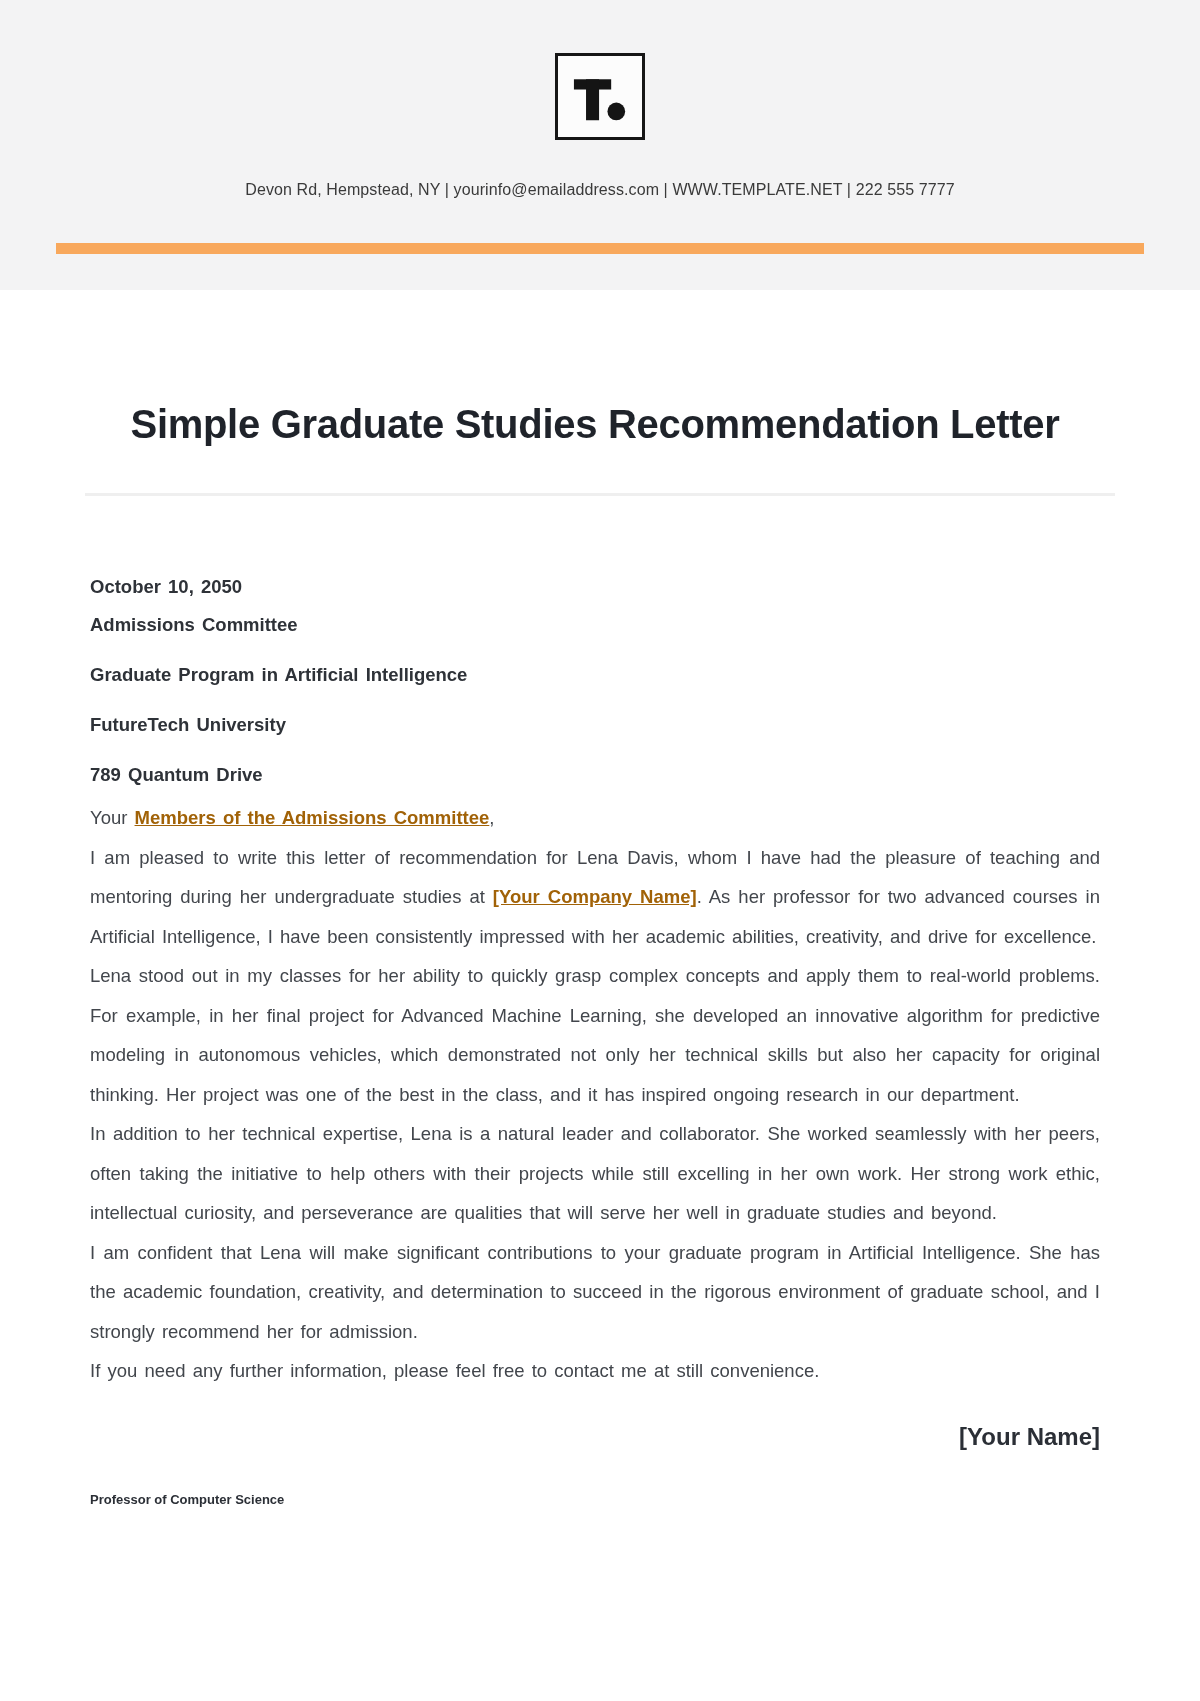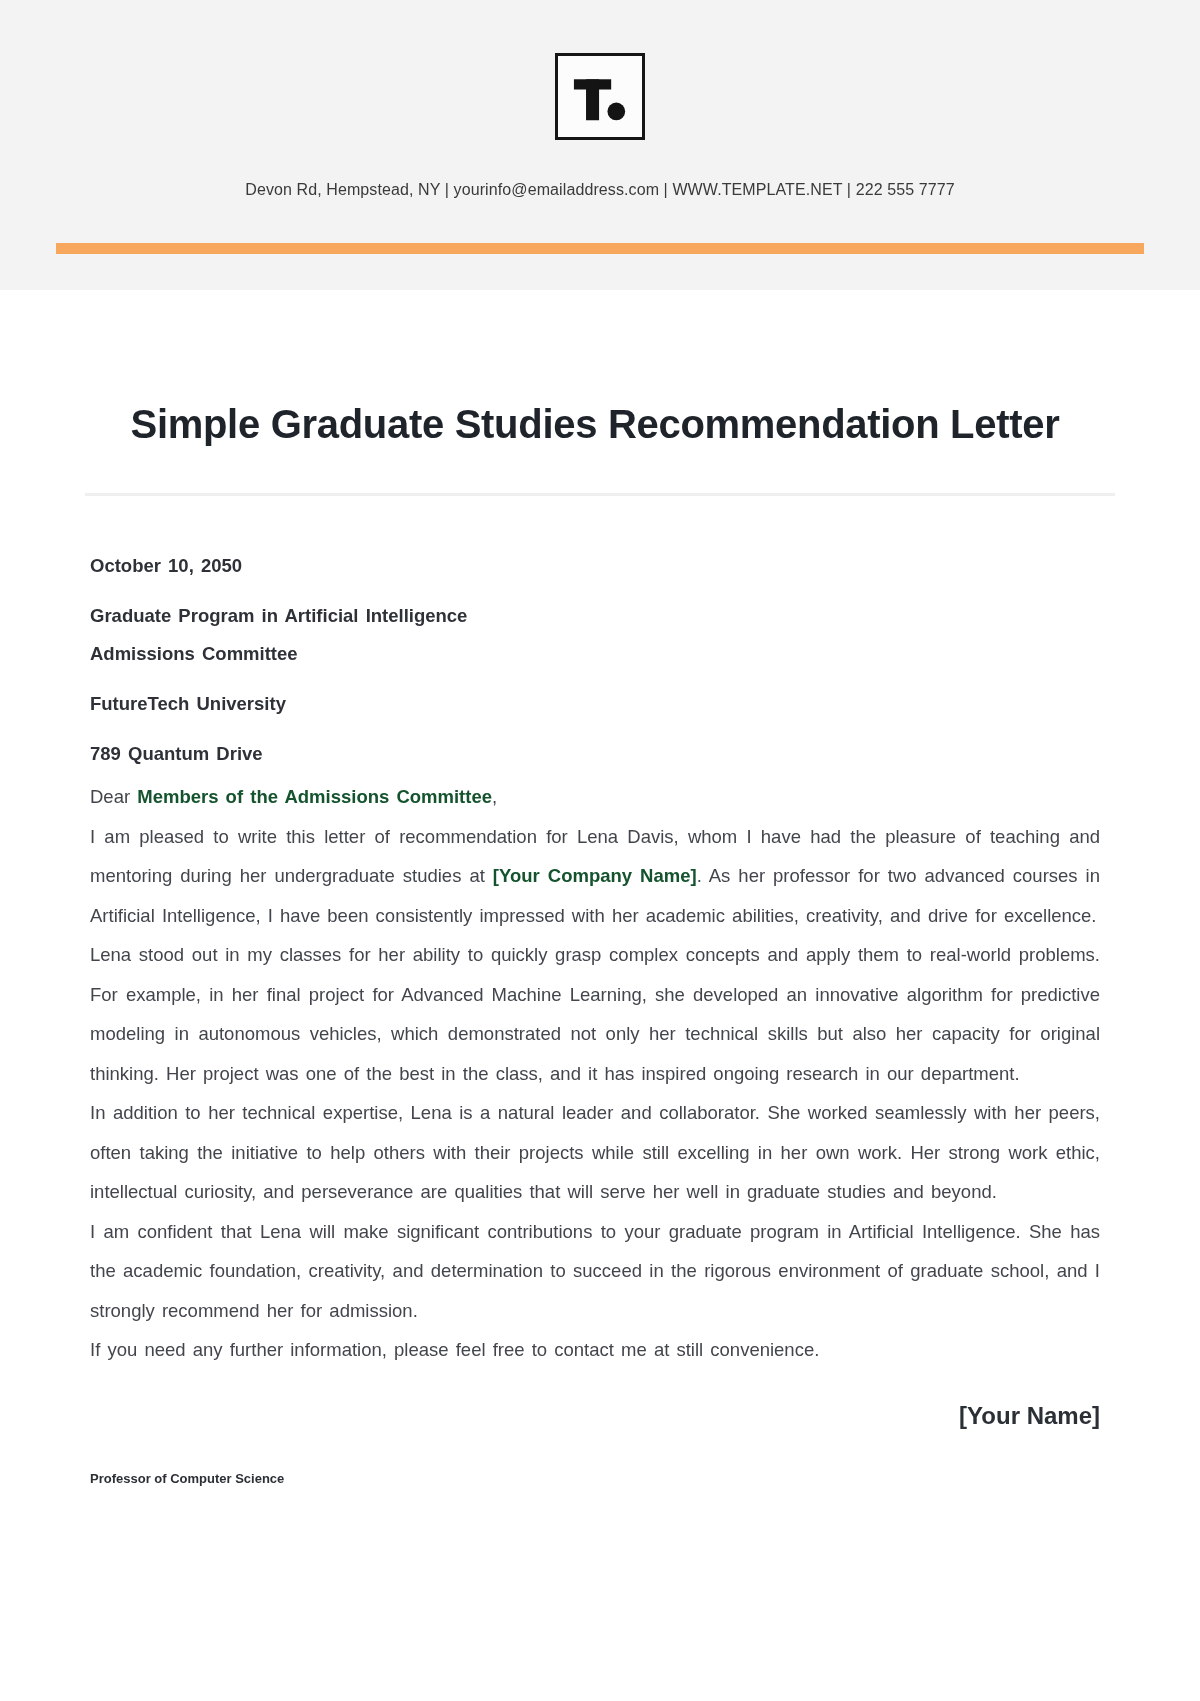--- a/index.html
+++ b/index.html
@@ -64,37 +64,37 @@
     color: #1f232a;
     text-align: center;
   }
   .title-rule {
     width: 1030px;
     margin: 45px 0 0 -5px;
     height: 3px;
     background: #efefef;
   }
 
-  .addr { margin-top: 51px; }
+  .addr { margin-top: 72px; }
   .addr-line {
     font-size: 18.5px;
     line-height: 38px;
     font-weight: bold;
     color: #2e3238;
     word-spacing: 2px;
   }
   .addr-line.spaced { margin-top: 12px; }
 
   .salutation {
     margin-top: 4px;
     font-size: 18.5px;
     line-height: 39.5px;
     word-spacing: 2px;
   }
-  .b { font-weight: bold; color: #14532d; }
+  .b { font-weight: bold; color: #a16207; text-decoration: underline; }
 
   .body-p {
     margin: 0;
     font-size: 18.5px;
     line-height: 39.5px;
     text-align: justify;
     text-align-last: left;
     word-spacing: 2px;
     color: #42464c;
   }
@@ -132,27 +132,27 @@
     <div class="accent-bar"></div>
   </header>
 
   <main class="content">
 
     <h1 class="doc-title">Simple Graduate Studies Recommendation Letter</h1>
     <div class="title-rule"></div>
 
     <div class="addr">
       <div class="addr-line">October 10, 2050</div>
+      <div class="addr-line">Admissions Committee</div>
       <div class="addr-line spaced">Graduate Program in Artificial Intelligence</div>
-      <div class="addr-line">Admissions Committee</div>
       <div class="addr-line spaced">FutureTech University</div>
       <div class="addr-line spaced">789 Quantum Drive</div>
     </div>
 
-    <div class="salutation"><span>Dear </span><span class="b">Members of the Admissions Committee</span><span>,</span></div>
+    <div class="salutation"><span>Your </span><span class="b">Members of the Admissions Committee</span><span>,</span></div>
 
     <p class="body-p"><span>I am pleased to write this letter of recommendation for Lena Davis, whom I have had the pleasure of teaching and mentoring during her undergraduate studies at </span><span class="b">[Your Company Name]</span><span>. As her professor for two advanced courses in Artificial Intelligence, I have been consistently impressed with her academic abilities, creativity, and drive for excellence.</span></p>
 
     <p class="body-p">Lena stood out in my classes for her ability to quickly grasp complex concepts and apply them to real-world problems. For example, in her final project for Advanced Machine Learning, she developed an innovative algorithm for predictive modeling in autonomous vehicles, which demonstrated not only her technical skills but also her capacity for original thinking. Her project was one of the best in the class, and it has inspired ongoing research in our department.</p>
     <p class="body-p">In addition to her technical expertise, Lena is a natural leader and collaborator. She worked seamlessly with her peers, often taking the initiative to help others with their projects while still excelling in her own work. Her strong work ethic, intellectual curiosity, and perseverance are qualities that will serve her well in graduate studies and beyond.</p>
     <p class="body-p">I am confident that Lena will make significant contributions to your graduate program in Artificial Intelligence. She has the academic foundation, creativity, and determination to succeed in the rigorous environment of graduate school, and I strongly recommend her for admission.</p>
     <p class="body-p">If you need any further information, please feel free to contact me at still convenience.</p>
 
     <div class="sig-name">[Your Name]</div>
     <div class="sig-title">Professor of Computer Science</div>

